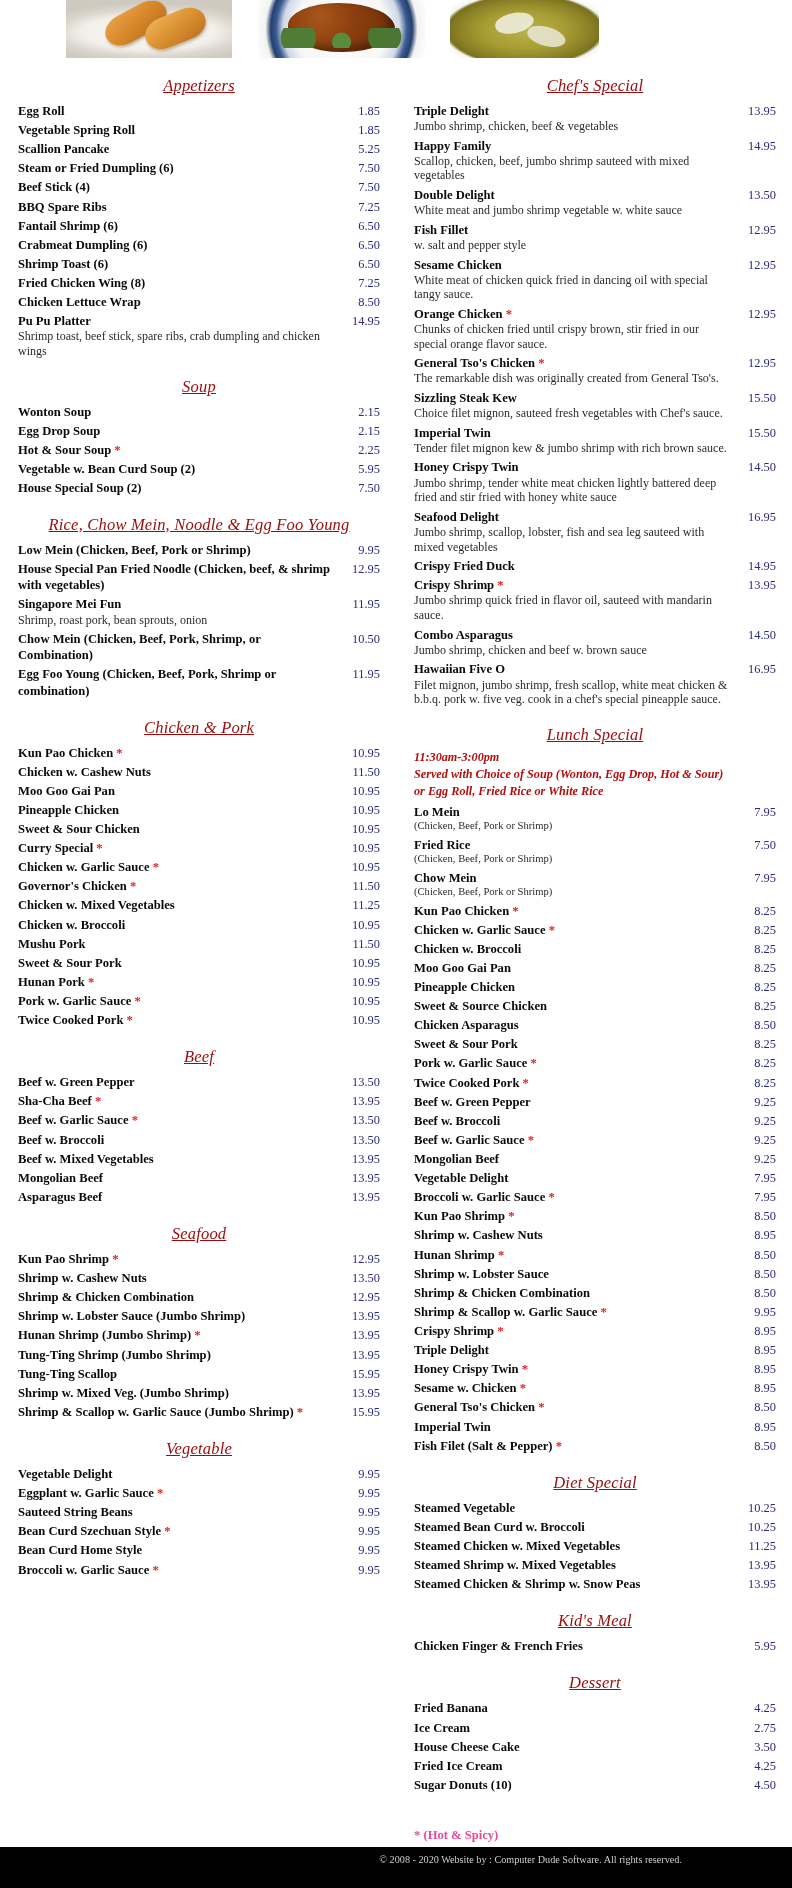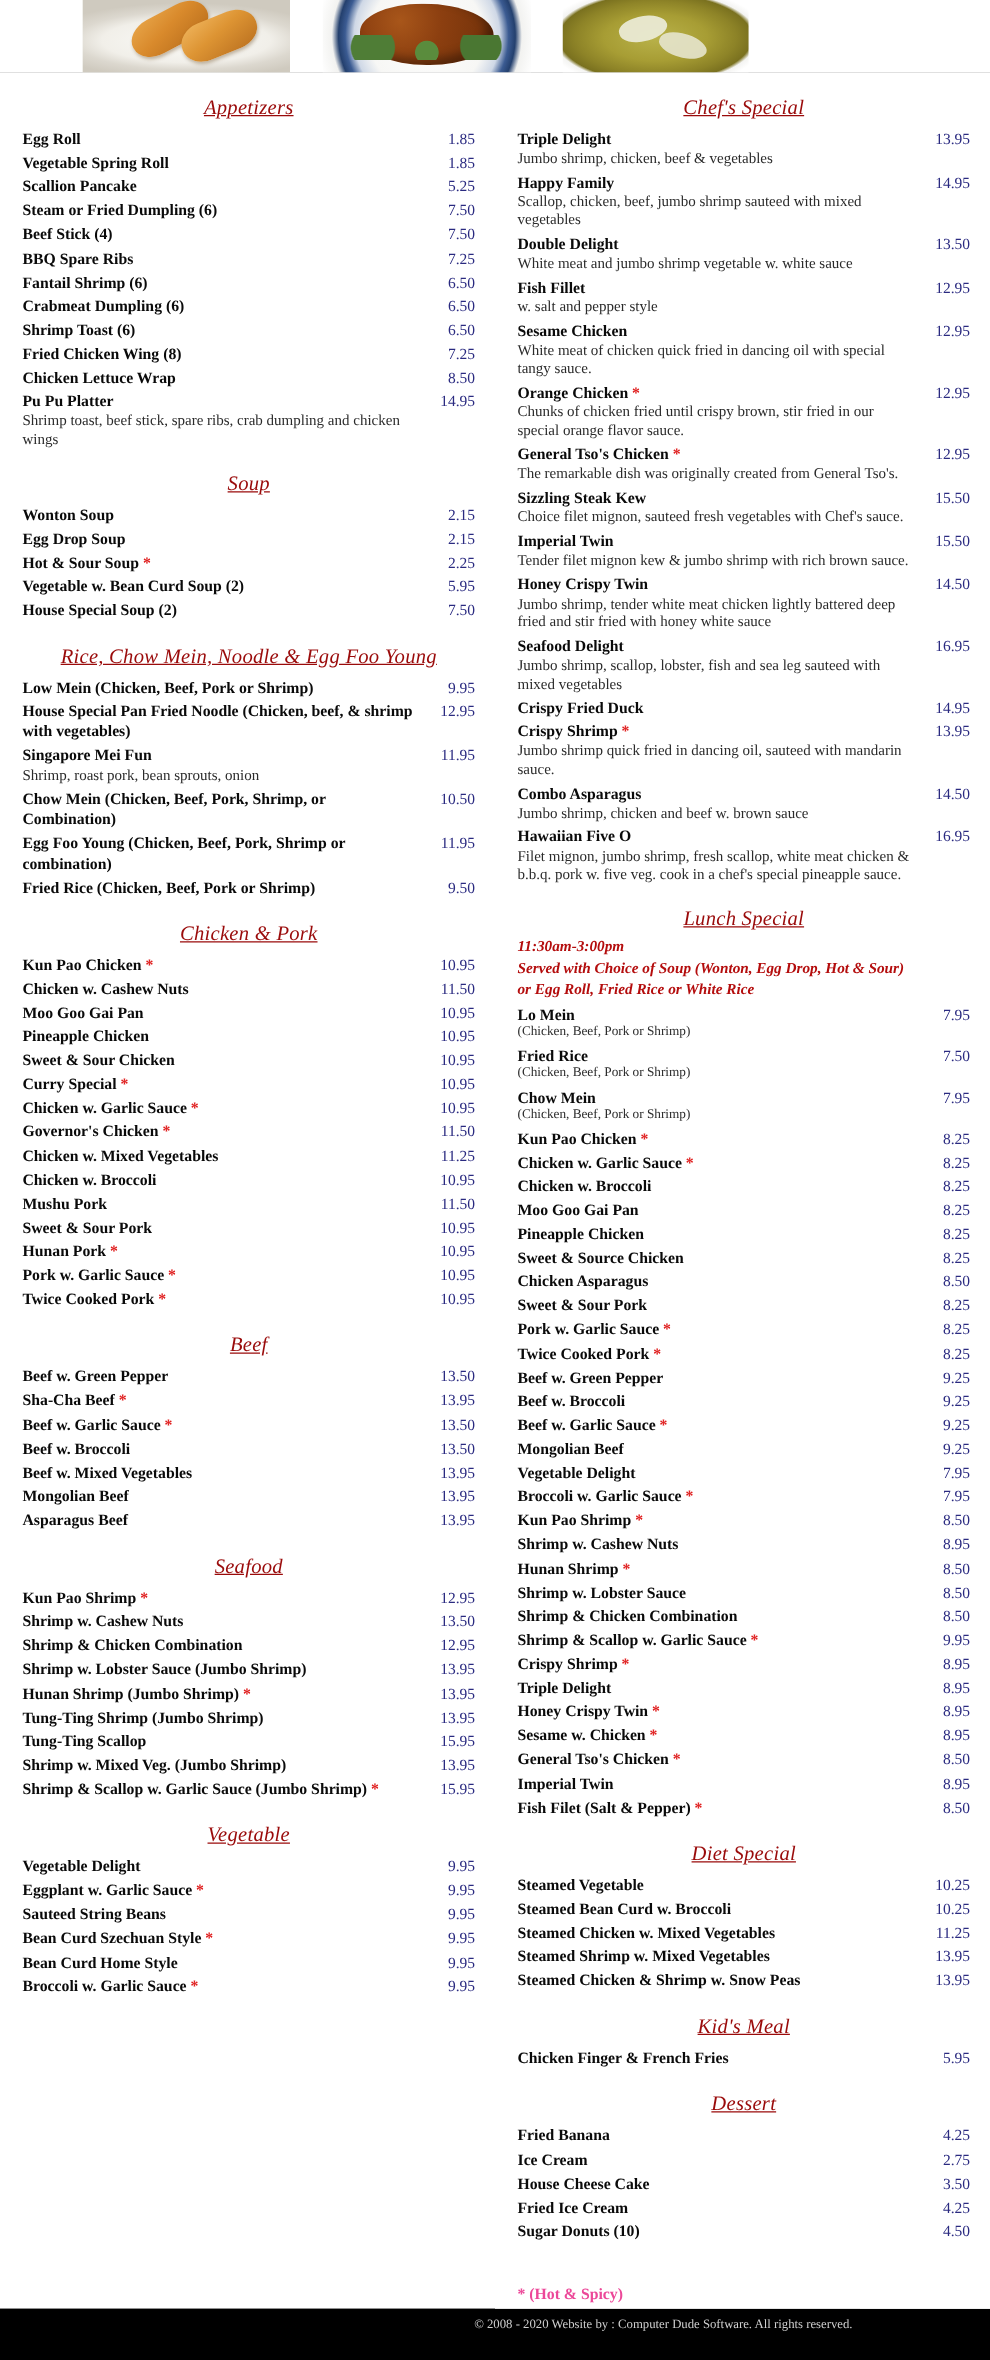--- a/index.html
+++ b/index.html
@@ -326,24 +326,20 @@
           </div>
           <div class="item-desc">Shrimp, roast pork, bean sprouts, onion</div>
           <div class="item">
             <div class="item-name"><span>Chow Mein (Chicken, Beef, Pork, Shrimp, or Combination)</span></div>
             <div class="item-price">10.50</div>
           </div>
           <div class="item">
             <div class="item-name"><span>Egg Foo Young (Chicken, Beef, Pork, Shrimp or combination)</span></div>
             <div class="item-price">11.95</div>
           </div>
-          <div class="item">
-            <div class="item-name"><span>Fried Rice (Chicken, Beef, Pork or Shrimp)</span></div>
-            <div class="item-price">9.50</div>
-          </div>
         </div>
         <div class="section">
           <div class="section-title">Chicken &amp; Pork</div>
           <div class="item">
             <div class="item-name"><span>Kun Pao Chicken</span><span class="spicy"> *</span></div>
             <div class="item-price">10.95</div>
           </div>
           <div class="item">
             <div class="item-name"><span>Chicken w. Cashew Nuts</span></div>
             <div class="item-price">11.50</div>
@@ -558,21 +554,21 @@
           </div>
           <div class="item-desc">Jumbo shrimp, scallop, lobster, fish and sea leg sauteed with mixed vegetables</div>
           <div class="item">
             <div class="item-name"><span>Crispy Fried Duck</span></div>
             <div class="item-price">14.95</div>
           </div>
           <div class="item">
             <div class="item-name"><span>Crispy Shrimp</span><span class="spicy"> *</span></div>
             <div class="item-price">13.95</div>
           </div>
-          <div class="item-desc">Jumbo shrimp quick fried in dancing oil, sauteed with mandarin sauce.</div>
+          <div class="item-desc">Jumbo shrimp quick fried in flavor oil, sauteed with mandarin sauce.</div>
           <div class="item">
             <div class="item-name"><span>Combo Asparagus</span></div>
             <div class="item-price">14.50</div>
           </div>
           <div class="item-desc">Jumbo shrimp, chicken and beef w. brown sauce</div>
           <div class="item">
             <div class="item-name"><span>Hawaiian Five O</span></div>
             <div class="item-price">16.95</div>
           </div>
           <div class="item-desc">Filet mignon, jumbo shrimp, fresh scallop, white meat chicken &amp; b.b.q. pork w. five veg. cook in a chef's special pineapple sauce.</div>

